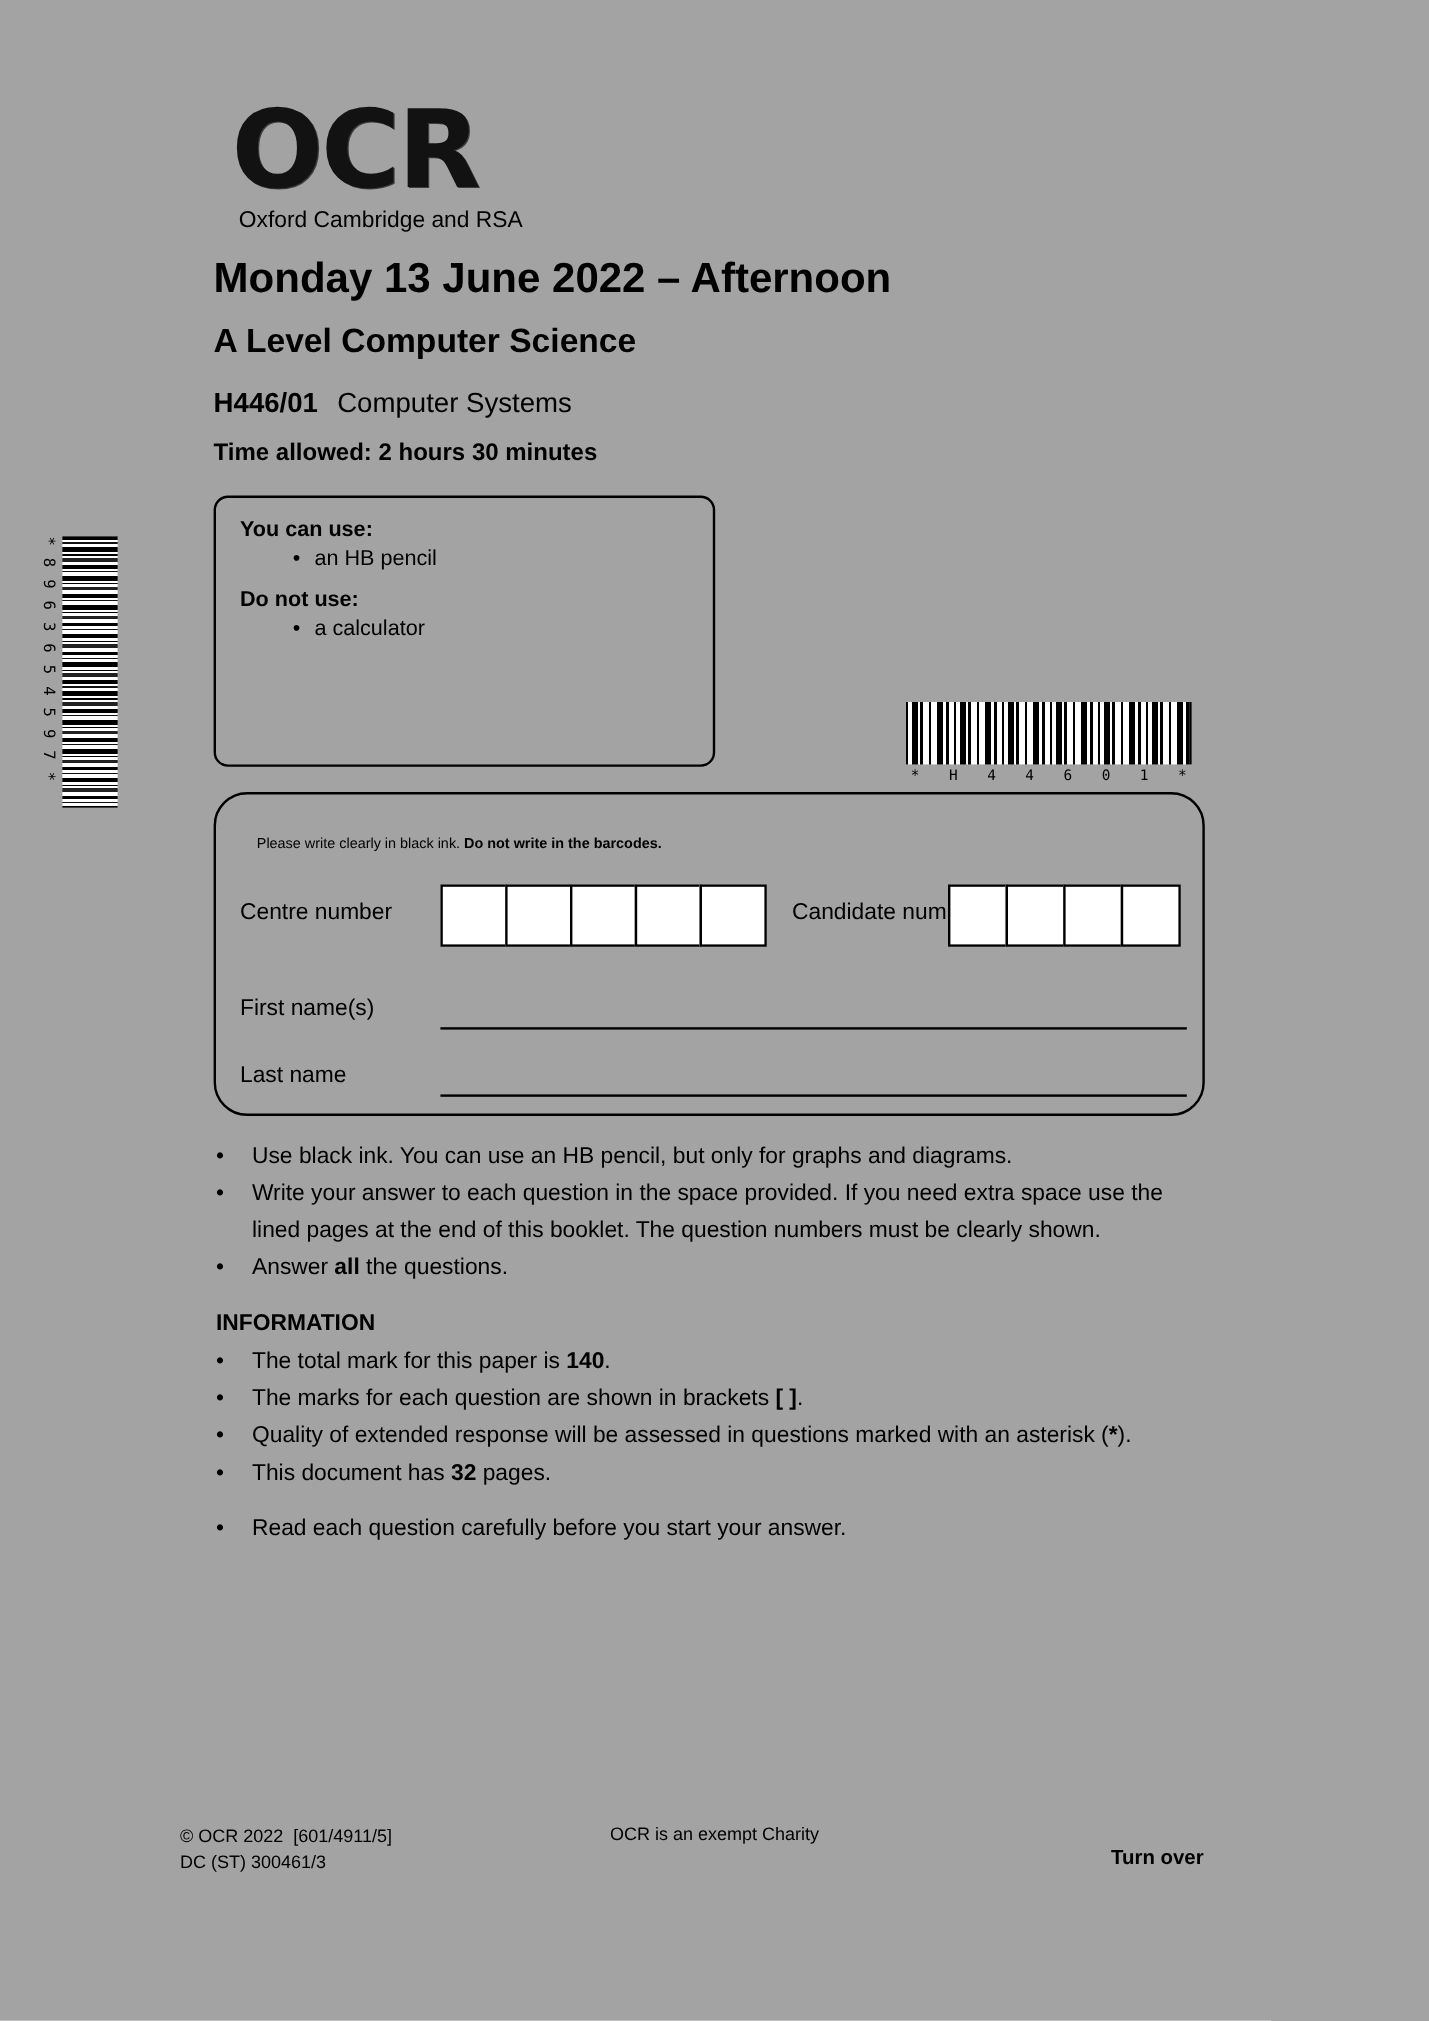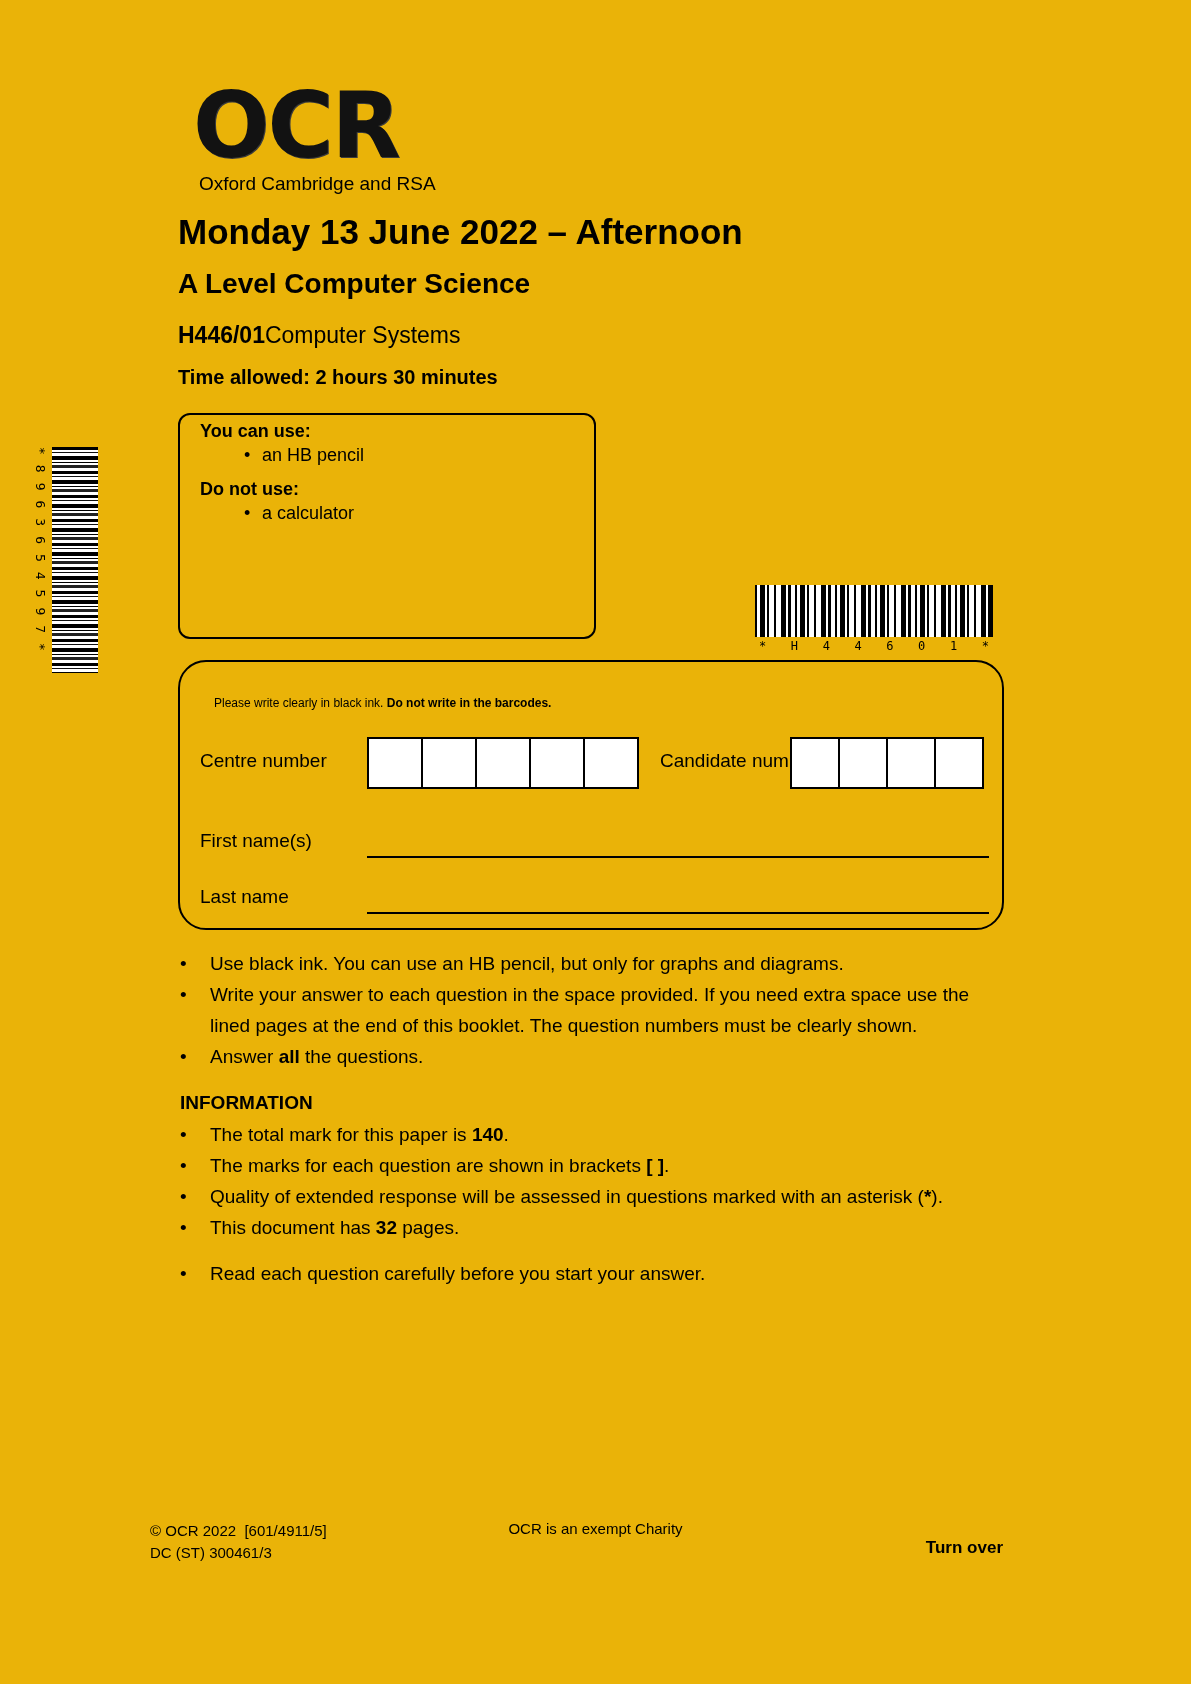--- a/index.html
+++ b/index.html
@@ -1,37 +1,37 @@
 <!DOCTYPE html>
 <html><head>
 <meta charset="utf-8">
 <style>
   html,body{margin:0;padding:0;background:#e8e8e8;}
   .page{
-    position:relative;width:1191px;height:1684px;background:#eab308;
+    position:relative;width:1191px;height:1684px;background:#a3a3a3;
     margin:0 auto;font-family:"Liberation Sans",sans-serif;color:#000;overflow:hidden;
   }
   
   .logo{position:absolute;left:193px;top:88px;}
   .logo-text{
     font-family:"DejaVu Sans",sans-serif;font-weight:bold;font-size:90px;
     line-height:76px;letter-spacing:-2px;color:#121212;
     text-shadow:1px 1px 0 #3c3c3c;
   }
   .logo-tagline{font-size:19px;margin-top:9px;padding-left:6px;color:#000;}
   
   .session-title{position:absolute;left:178px;top:212px;font-size:35px;font-weight:bold;}
   .qualification{position:absolute;left:178px;top:268px;font-size:28px;font-weight:bold;}
   .paper-line{position:absolute;left:178px;top:322px;font-size:23px;}
-  .paper-code{font-weight:bold;margin-right:0;}
+  .paper-code{font-weight:bold;margin-right:16px;}
   .time-allowed{position:absolute;left:178px;top:366px;font-size:20px;font-weight:bold;}
   
   .materials-box{
     position:absolute;left:178px;top:413px;width:418px;height:226px;
-    border:2px solid #000;border-radius:12px;box-sizing:border-box;padding:4px 20px;
+    border:2px solid #000;border-radius:12px;box-sizing:border-box;padding:14px 20px;
   }
   .materials-box .mlabel{font-size:18px;font-weight:bold;line-height:24px;}
   .materials-box ul{list-style:none;margin:0 0 10px 0;padding:0;}
   .materials-box li{font-size:18px;line-height:24px;margin-left:44px;}
   .materials-box li .dot{display:inline-block;width:18px;}
   
   .left-barcode-bars{
     position:absolute;left:52px;top:447px;width:46px;height:226px;
     background:repeating-linear-gradient(180deg,
       #000 0px,#000 3px,#fff 3px,#fff 5px,#111 5px,#111 6px,#fff 6px,#fff 9px,

